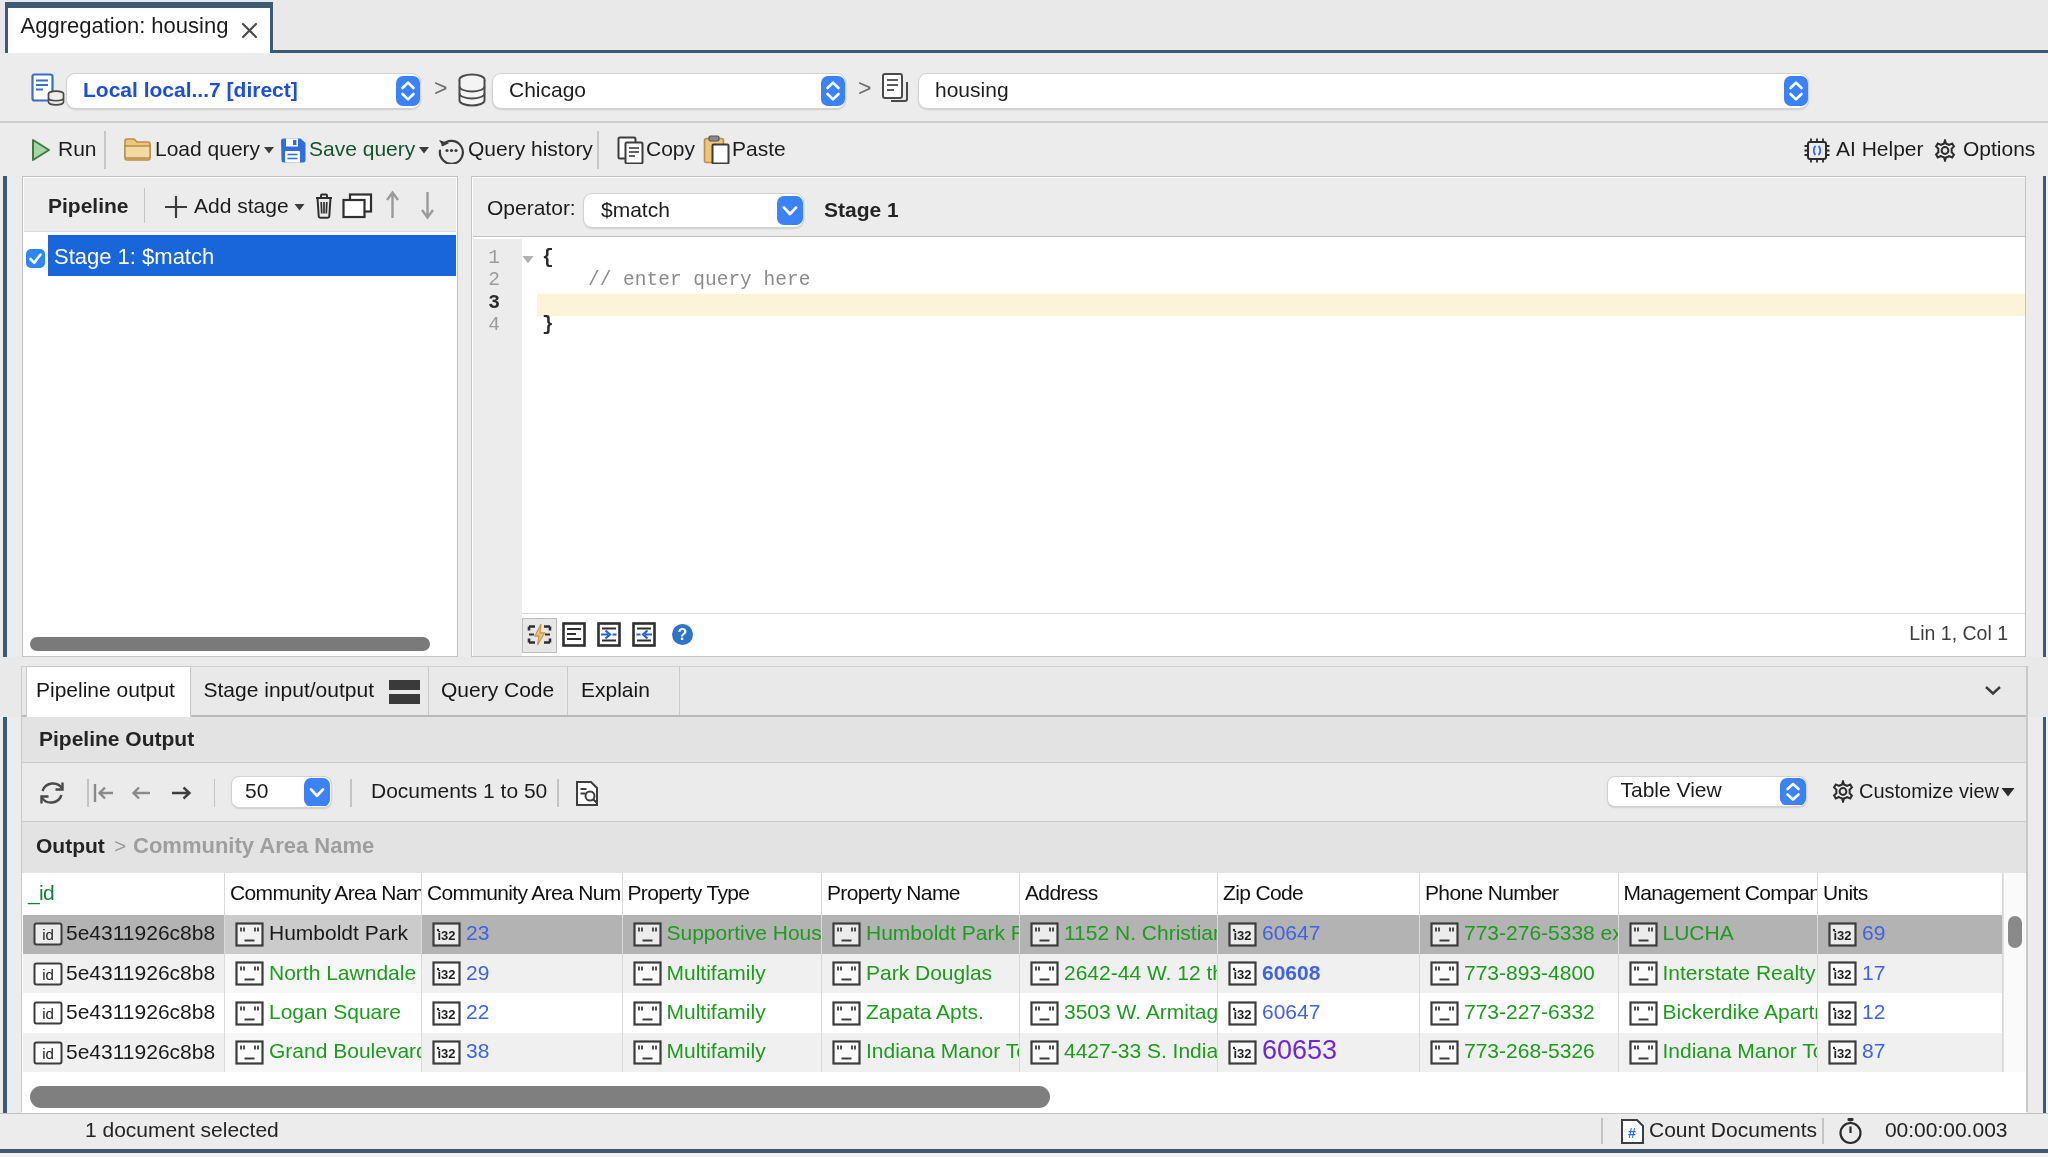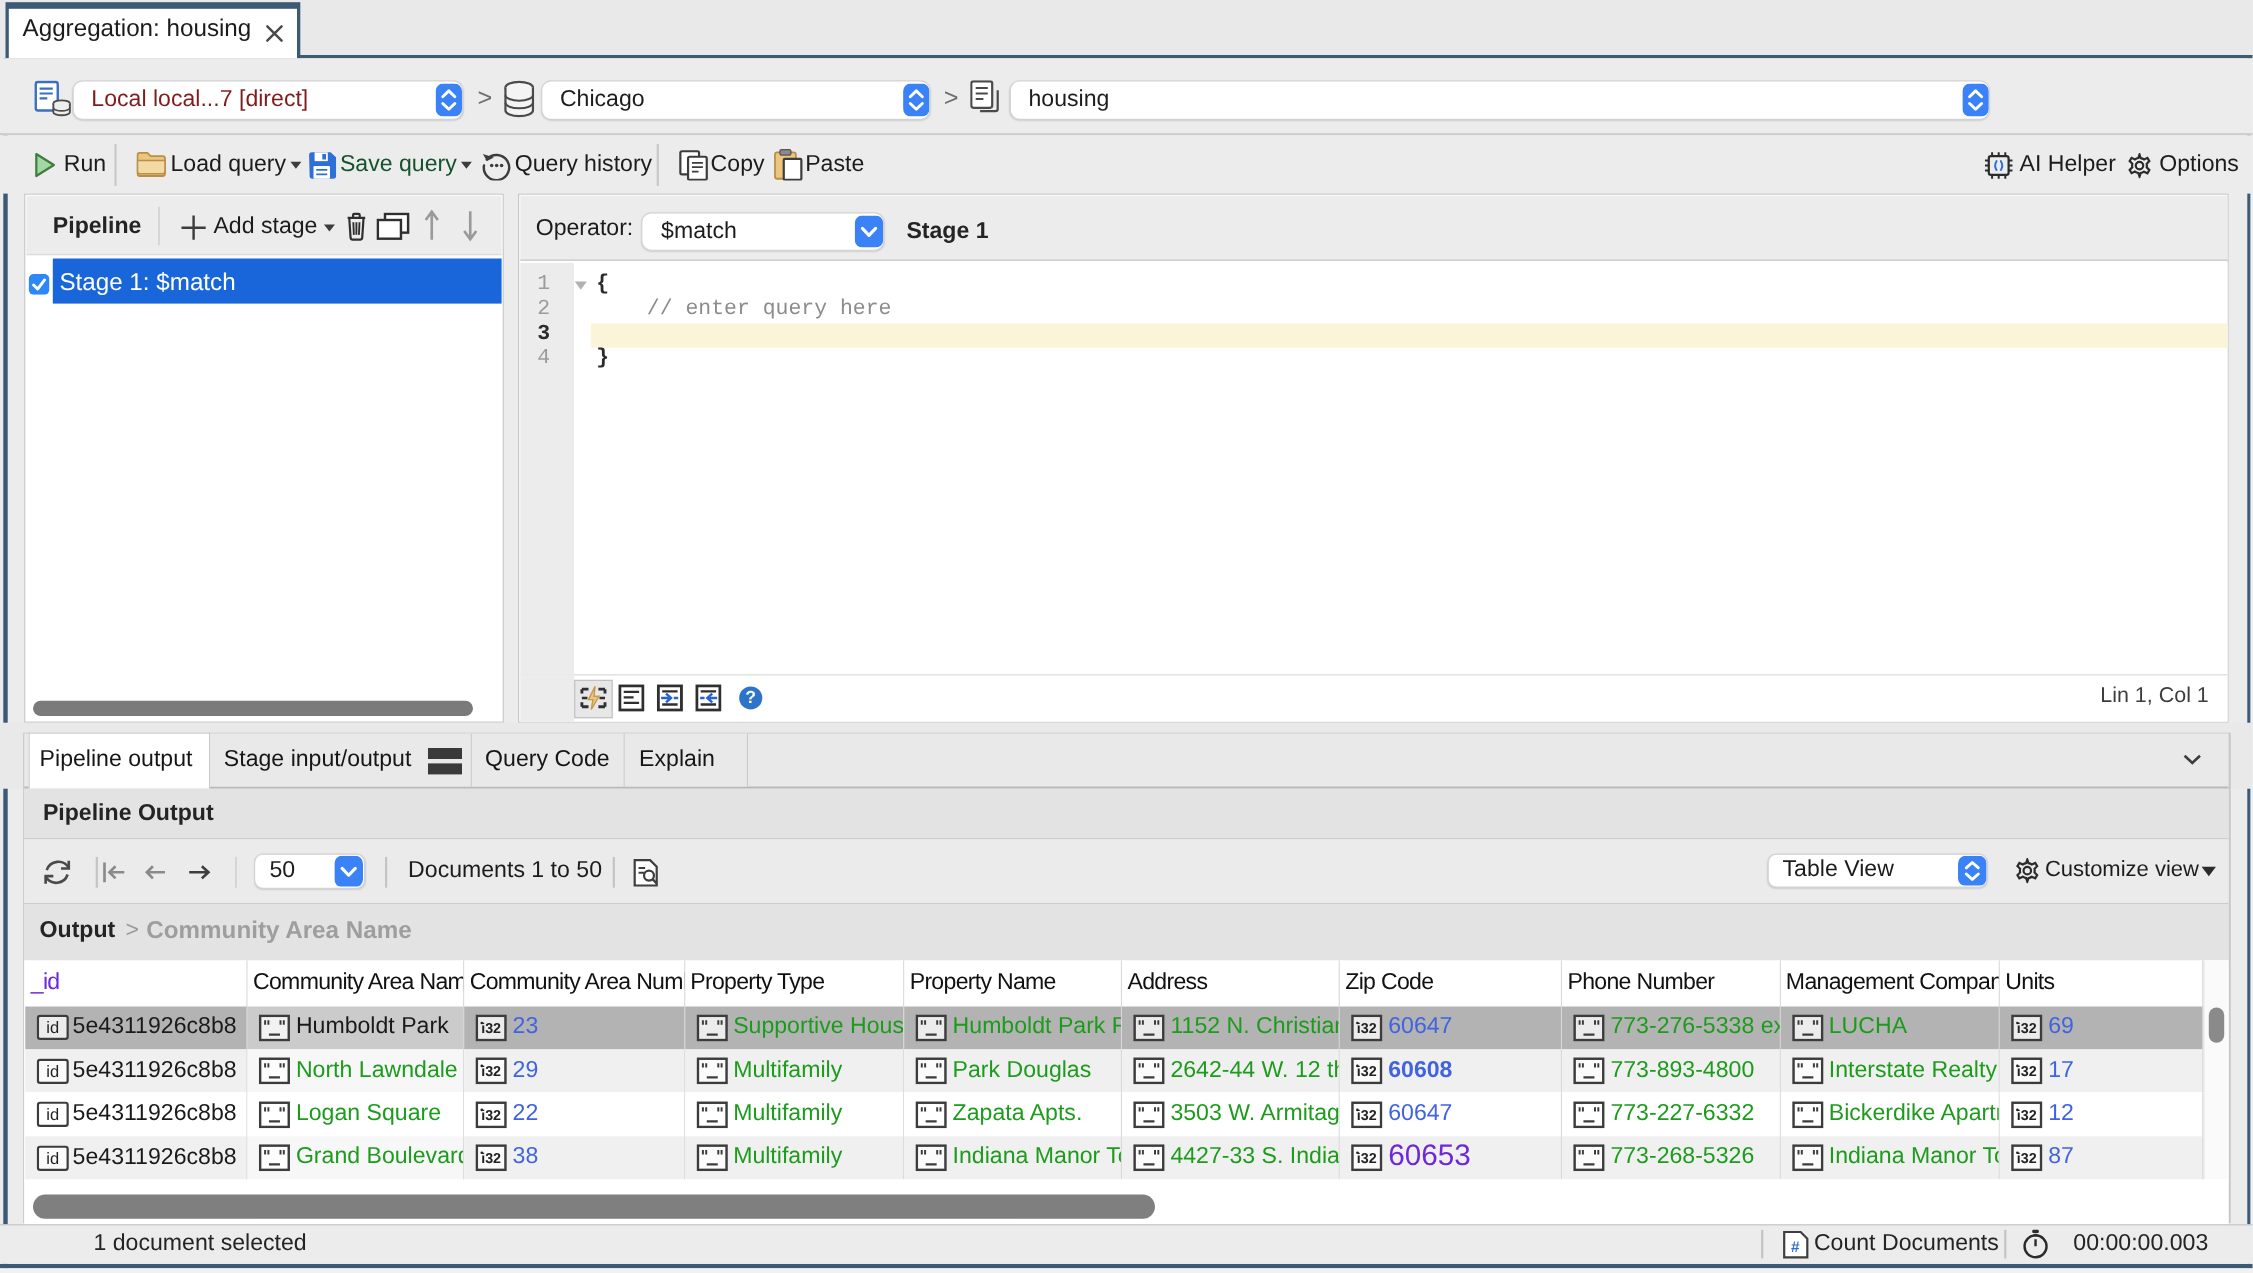--- a/index.html
+++ b/index.html
@@ -22,21 +22,21 @@
 <svg style="position:absolute;left:31px;top:73px" width="34" height="34" viewBox="0 0 34 34">
       <rect x="1.5" y="1.5" width="20" height="26" rx="2" fill="#fff" stroke="#3a6fc4" stroke-width="2.2"></rect>
 <line x1="5" y1="7.5" x2="17" y2="7.5" stroke="#3a6fc4" stroke-width="2"></line>
       <line x1="5" y1="12" x2="17" y2="12" stroke="#3a6fc4" stroke-width="2"></line>
       <line x1="5" y1="16.5" x2="12" y2="16.5" stroke="#3a6fc4" stroke-width="2"></line>
 <ellipse cx="25" cy="21" rx="7.5" ry="2.8" fill="#eee" stroke="#4a4a4a" stroke-width="1.7"></ellipse>
 <path d="M17.5 21 v8 a7.5 2.8 0 0 0 15 0 v-8" fill="#eee" stroke="#4a4a4a" stroke-width="1.7"></path>
 <path d="M17.5 25 a7.5 2.8 0 0 0 15 0" fill="none" stroke="#4a4a4a" stroke-width="1.4"></path>
     </svg>
 <div style="position:absolute;left:66px;top:72.5px;width:355px;height:36px;background:#fff;border:1.5px solid #d2d2d2;border-radius:9px;box-shadow:0 1px 1.5px rgba(0,0,0,.12);"></div>
-<div style="position:absolute;left:83px;top:91px;transform:translateY(-54%);font-size:21px;color:#7f1d1d;font-weight:400;white-space:pre;text-align:center;">Local local...7 [direct]</div>
+<div style="position:absolute;left:83px;top:91px;transform:translateY(-54%);font-size:21px;color:#1d4ed8;font-weight:700;white-space:pre;text-align:center;">Local local...7 [direct]</div>
 <svg style="position:absolute;left:395.5px;top:75.5px" width="24" height="30" viewBox="0 0 24 30">
       <rect x="0" y="0" width="24" height="30" rx="7" fill="#3b82f7"></rect>
       <path d="M 6.5 12.0 L 12.0 6.6 L 17.5 12.0" fill="none" stroke="#fff" stroke-width="2.6" stroke-linecap="round" stroke-linejoin="round"></path>
       <path d="M 6.5 18.0 L 12.0 23.400000000000002 L 17.5 18.0" fill="none" stroke="#fff" stroke-width="2.6" stroke-linecap="round" stroke-linejoin="round"></path>
     </svg>
 <div style="position:absolute;left:434px;top:90px;transform:translateY(-54%);font-size:23px;color:#6e6e6e;font-weight:400;white-space:pre;">&gt;</div>
 <svg style="position:absolute;left:457px;top:73px" width="30" height="34" viewBox="0 0 30 34">
       <ellipse cx="15" cy="6.5" rx="12.5" ry="5" fill="#f4f4f4" stroke="#4a4a4a" stroke-width="2"></ellipse>
 <path d="M2.5 6.5 v21 a12.5 5 0 0 0 25 0 v-21" fill="#f4f4f4" stroke="#4a4a4a" stroke-width="2"></path>
 <path d="M2.5 13.5 a12.5 5 0 0 0 25 0 M2.5 20.5 a12.5 5 0 0 0 25 0" fill="none" stroke="#4a4a4a" stroke-width="1.8"></path>
@@ -271,21 +271,21 @@
 <div style="position:absolute;left:1859px;top:792px;transform:translateY(-54%);font-size:20px;color:#1c1c1e;font-weight:400;white-space:pre;">Customize view</div>
 <svg style="position:absolute;left:2000px;top:786px" width="16" height="12" viewBox="0 0 16 12">
       <path d="M1.5 2 L8 10.5 L14.5 2 Z" fill="#2b2b2b"></path>
     </svg>
 <div style="position:absolute;left:22px;top:821.5px;width:2004px;height:51.5px;background:#e3e3e3;"></div>
 <div style="position:absolute;left:36px;top:847px;transform:translateY(-54%);font-size:21px;color:#242424;font-weight:700;white-space:pre;">Output</div>
 <div style="position:absolute;left:114px;top:847px;transform:translateY(-54%);font-size:21px;color:#9a9a9a;font-weight:400;white-space:pre;">&gt;</div>
 <div style="position:absolute;left:133px;top:847px;transform:translateY(-54%);font-size:22px;color:#9e9e9e;font-weight:700;white-space:pre;">Community Area Name</div>
 <div style="position:absolute;left:22px;top:873px;width:2004px;height:239.5px;background:#fff;"></div>
 <div style="position:absolute;left:23px;top:873px;width:202px;height:41.5px;overflow:hidden;border-right:1px solid #d9d9d9;">
-      <div style="position:absolute;left:5px;top:20.5px;transform:translateY(-54%);font-size:21px;color:#6d28d9;white-space:pre;letter-spacing:-0.65px;">_id</div>
+      <div style="position:absolute;left:5px;top:20.5px;transform:translateY(-54%);font-size:21px;color:#15803d;white-space:pre;letter-spacing:-0.65px;">_id</div>
     </div>
 <div style="position:absolute;left:225px;top:873px;width:197px;height:41.5px;overflow:hidden;border-right:1px solid #d9d9d9;">
       <div style="position:absolute;left:5px;top:20.5px;transform:translateY(-54%);font-size:21px;color:#111;white-space:pre;letter-spacing:-0.65px;">Community Area Name</div>
     </div>
 <div style="position:absolute;left:422px;top:873px;width:200.5px;height:41.5px;overflow:hidden;border-right:1px solid #d9d9d9;">
       <div style="position:absolute;left:5px;top:20.5px;transform:translateY(-54%);font-size:21px;color:#111;white-space:pre;letter-spacing:-0.65px;">Community Area Numb</div>
     </div>
 <div style="position:absolute;left:622.5px;top:873px;width:199.5px;height:41.5px;overflow:hidden;border-right:1px solid #d9d9d9;">
       <div style="position:absolute;left:5px;top:20.5px;transform:translateY(-54%);font-size:21px;color:#111;white-space:pre;letter-spacing:-0.65px;">Property Type</div>
     </div>

